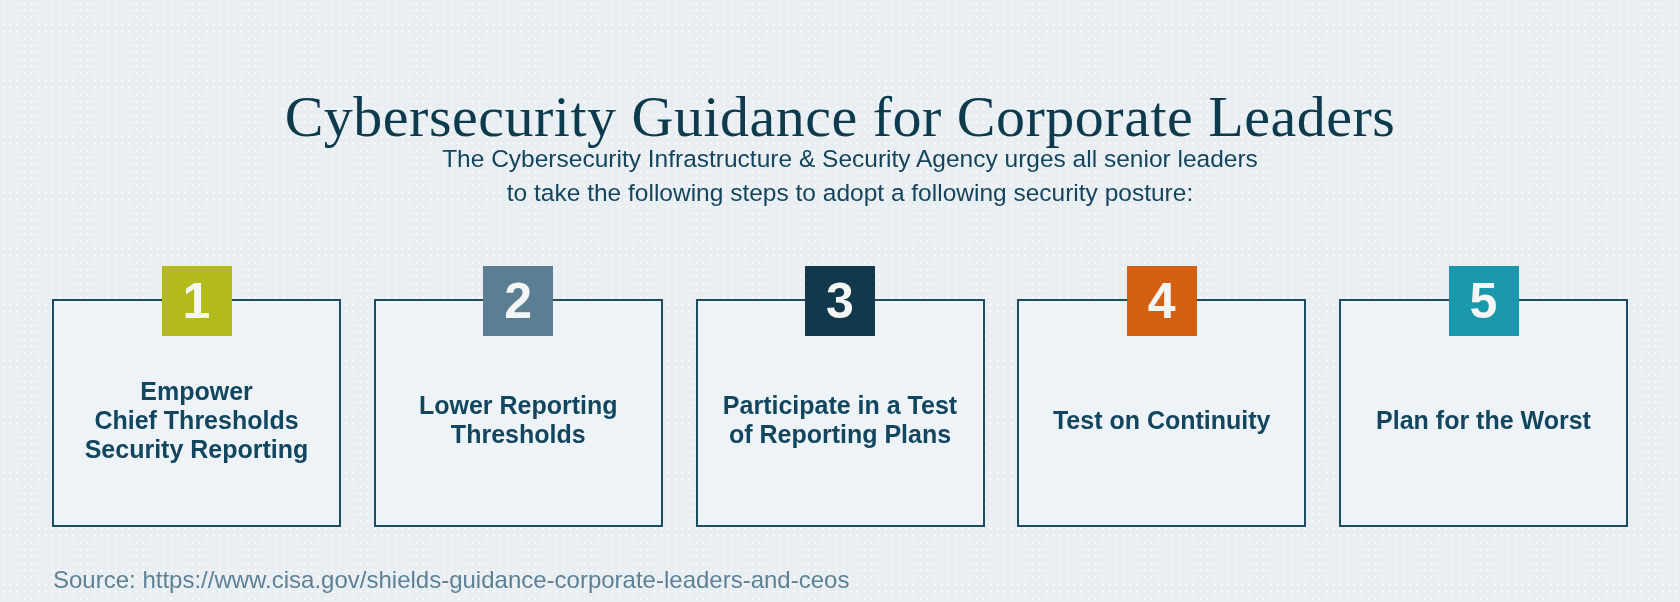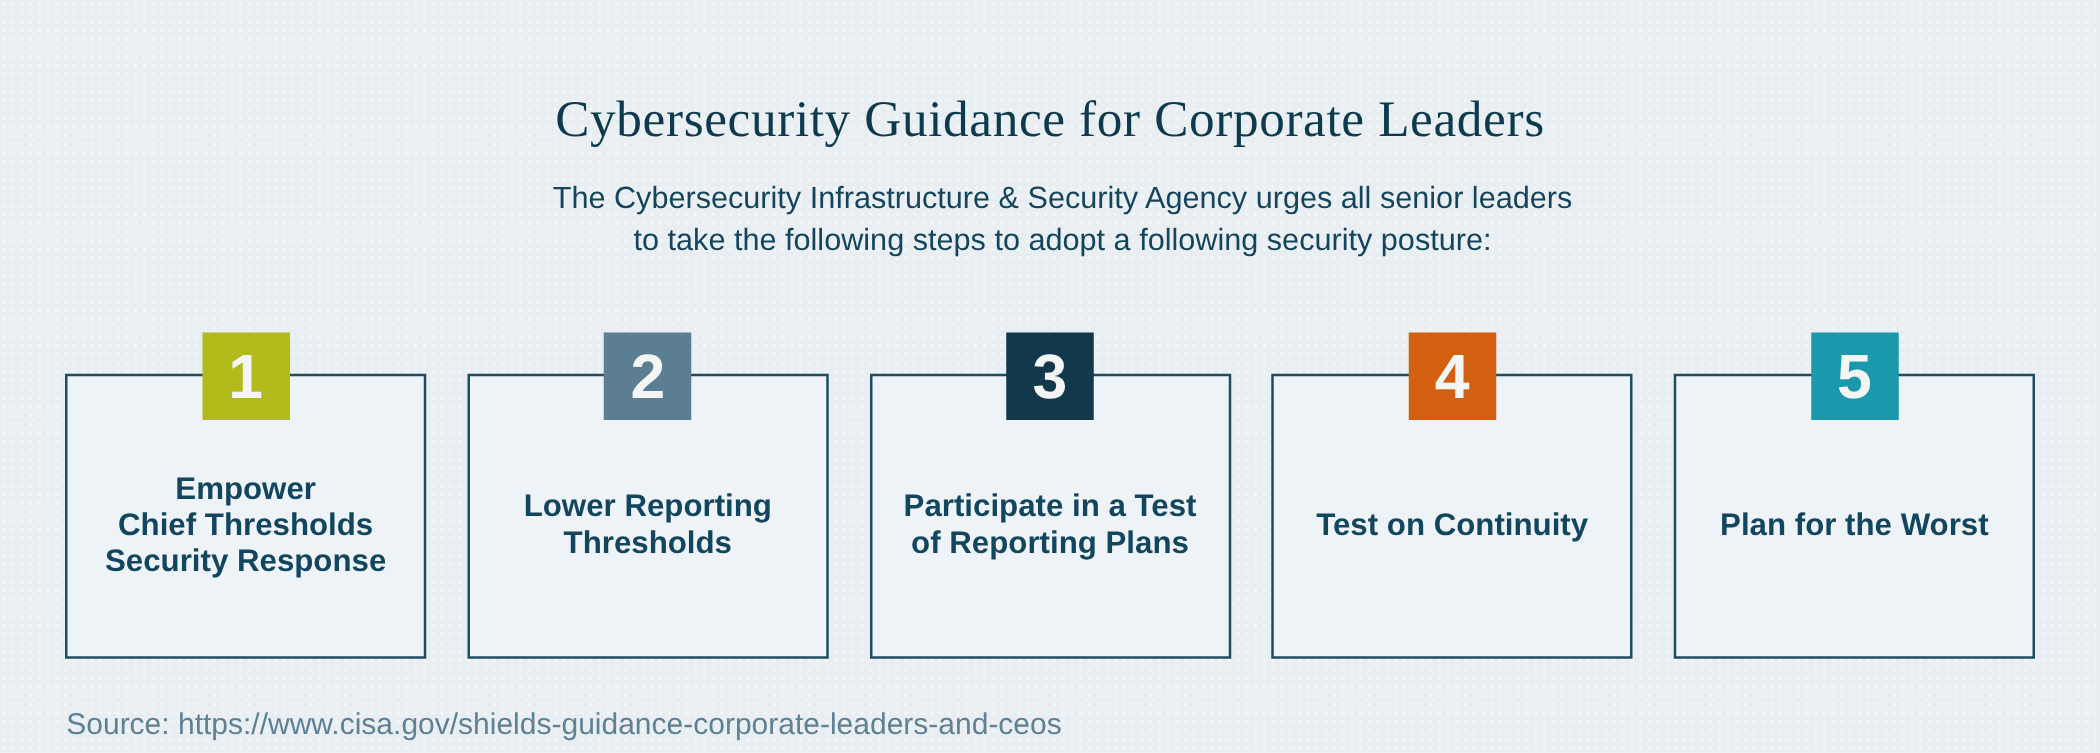--- a/index.html
+++ b/index.html
@@ -12,21 +12,21 @@
     background-size: 7px 7px;
     overflow: hidden;
     font-family: "Liberation Sans", sans-serif;
   }
   .title {
     position: absolute;
     top: 44px; left: 0; right: 0;
     text-align: center;
     font-family: "Liberation Serif", serif;
     font-weight: 400;
-    font-size: 41px;
+    font-size: 58px;
     letter-spacing: 0.5px;
     color: #0d3b4d;
   }
   .subtitle {
     position: absolute;
     top: 142px; left: 0; right: 0;
     text-align: center;
     font-size: 24.5px;
     line-height: 34px;
     font-weight: 400;
@@ -93,21 +93,21 @@
     <div>to take the following steps to adopt a following security posture:</div>
   </div>
 
   <div class="cards">
 
     <div class="card">
       <div class="badge" style="background: rgb(179, 186, 28);">1</div>
       <div class="card-label">
         <div>Empower</div>
         <div>Chief Thresholds</div>
-        <div>Security Response</div>
+        <div>Security Reporting</div>
       </div>
     </div>
 
     <div class="card">
       <div class="badge" style="background: rgb(91, 126, 147);">2</div>
       <div class="card-label">
         <div>Lower Reporting</div>
         <div>Thresholds</div>
       </div>
     </div>

